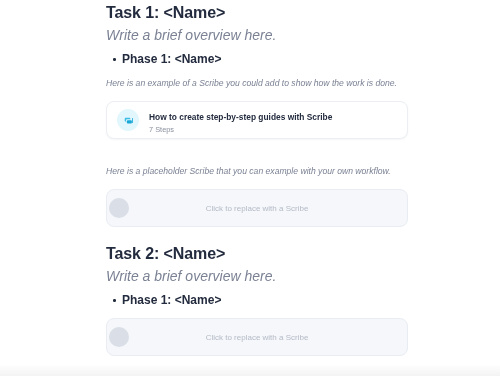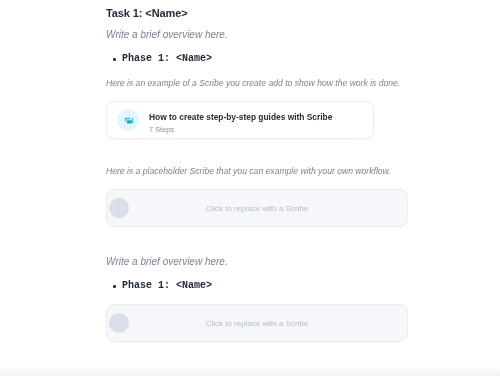--- a/index.html
+++ b/index.html
@@ -24,49 +24,48 @@
   }
   .doc {
     position: absolute;
     left: 106px;
     top: 0px;
     width: 302px;
   }
 
   
   .task-heading {
-    font-size: 11px;
+    font-size: 16px;
     font-weight: bold;
     color: #232b3e;
     letter-spacing: -0.1px;
     line-height: 14px;
     margin: 0;
     padding: 0;
   }
   .overview-note {
-    font-size: 10px;
+    font-size: 14px;
     font-style: italic;
     color: #7b8294;
     line-height: 12px;
     margin: 0;
     padding: 0;
   }
   .phase-list {
     list-style: none;
     margin: 0;
     padding: 0;
   }
   .phase-item {
     position: relative;
     padding-left: 16px;
-    font-size: 10px;
+    font-size: 12px;
     font-weight: bold;
     color: #232b3e;
     line-height: 12px;
-    font-family: Liberation Mono, monospace;
   }
   .phase-item::before {
     content: "";
     position: absolute;
     left: 7px;
     top: 5px;
     width: 2.6px;
     height: 2.6px;
     border-radius: 50%;
     background: #232b3e;
@@ -75,21 +74,21 @@
     font-size: 8.6px;
     font-style: italic;
     color: #7b8294;
     line-height: 12px;
     margin: 0;
   }
 
   
   .scribe-card {
     box-sizing: border-box;
-    width: 268px;
+    width: 302px;
     height: 38px;
     background: #ffffff;
     border: 1px solid #eceef3;
     border-radius: 8px;
     box-shadow: 0 1px 2px rgba(30,40,70,0.045);
     display: flex;
     align-items: center;
     padding: 0 10px;
     cursor: pointer;
   }
@@ -171,21 +170,21 @@
 
     <div style="height:9px"></div>
     <div class="overview-note">Write a brief overview here.</div>
 
     <div style="height:12px"></div>
     <ul class="phase-list">
       <li class="phase-item">Phase 1: &lt;Name&gt;</li>
     </ul>
 
     <div style="height:12px"></div>
-    <div class="body-note">Here is an example of a Scribe you create add to show how the work is done.</div>
+    <div class="body-note">Here is an example of a Scribe you could add to show how the work is done.</div>
 
     <div style="height:12px"></div>
     <div class="scribe-card">
       <span class="card-icon cyan">
         <svg width="13" height="13" viewBox="0 0 24 24" aria-hidden="true">
           <path d="M5 9.2c0-1.2 1-2.2 2.2-2.2h6.1c1.2 0 2.2 1 2.2 2.2v.6H9.6c-1.2 0-2.2 1-2.2 2.2v2.4H7.2C6 14.4 5 13.4 5 12.2V9.2z" fill="#3bbde4"></path>
           <path d="M9 13.4c0-1.1.9-2 2-2h5.2c1.1 0 2 .9 2 2v2.1c0 1.1-.9 2-2 2H11c-1.1 0-2-.9-2-2v-2.1z" fill="#19a7d6"></path>
           <rect x="18.6" y="7.2" width="1.5" height="9.4" rx="0.6" fill="#19a7d6"></rect>
         </svg>
       </span>
@@ -200,20 +199,21 @@
     <div style="height:12px"></div>
     <div class="body-note">Here is a placeholder Scribe that you can example with your own workflow.</div>
 
     <div style="height:12px"></div>
     <div class="placeholder-card">
       <span class="placeholder-avatar"></span>
       <span class="placeholder-label">Click to replace with a Scribe</span>
     </div>
 
     <div style="height:20px"></div>
+    <div class="task-heading">Task 2: &lt;Name&gt;</div>
 
     <div style="height:9px"></div>
     <div class="overview-note">Write a brief overview here.</div>
 
     <div style="height:12px"></div>
     <ul class="phase-list">
       <li class="phase-item">Phase 1: &lt;Name&gt;</li>
     </ul>
 
     <div style="height:12px"></div>

